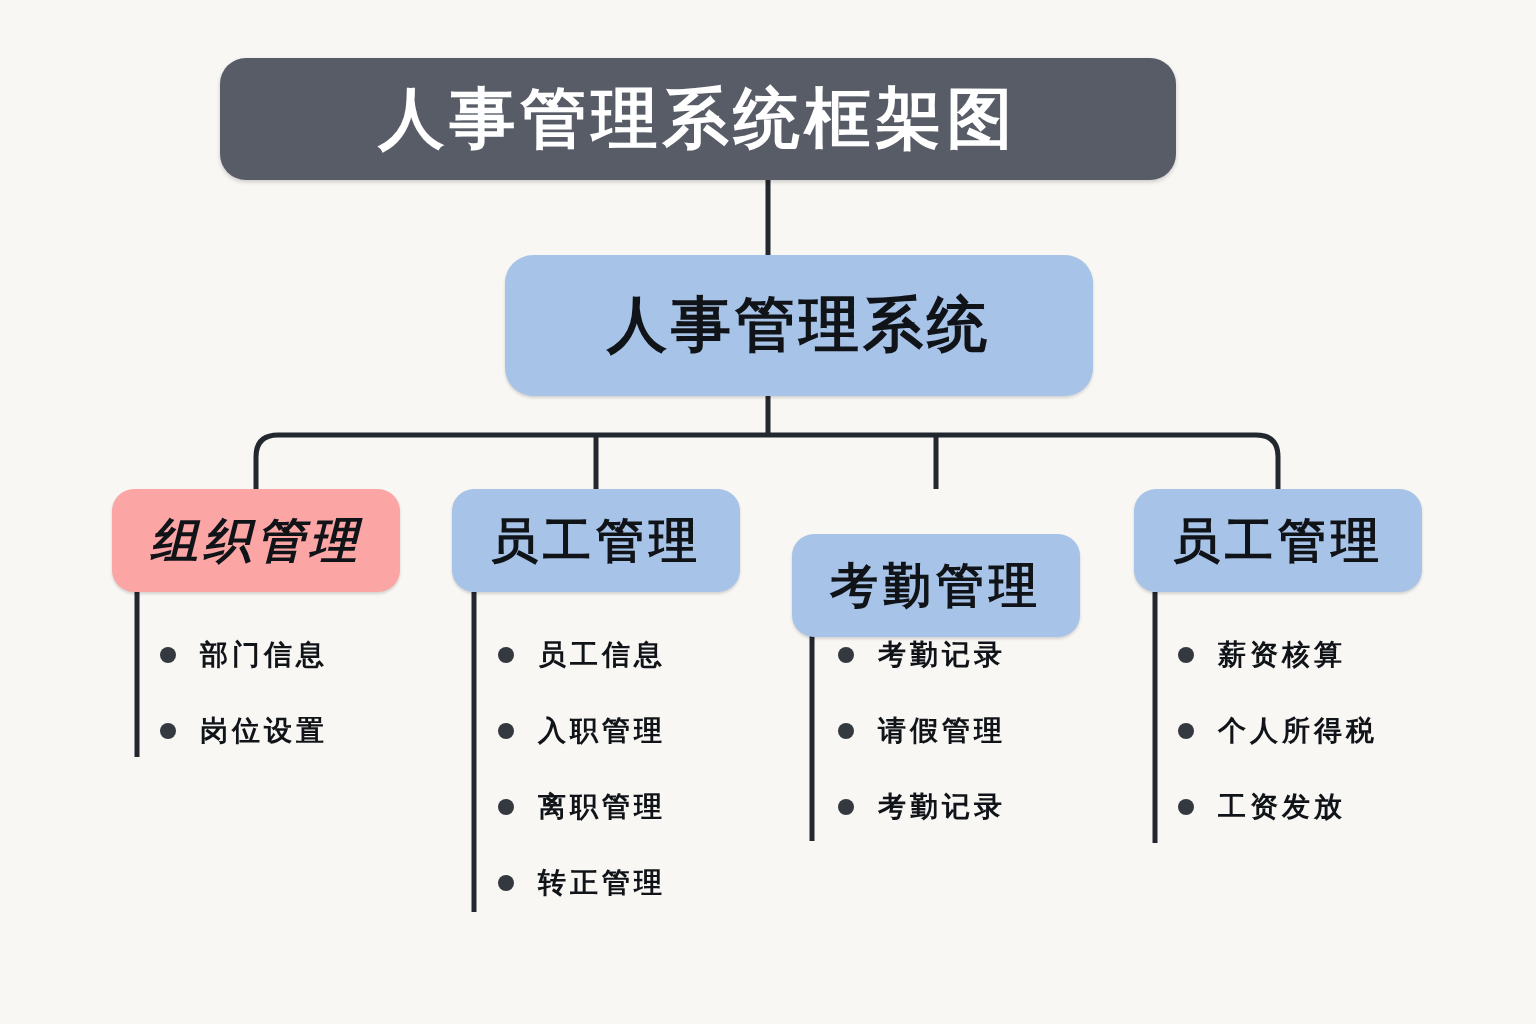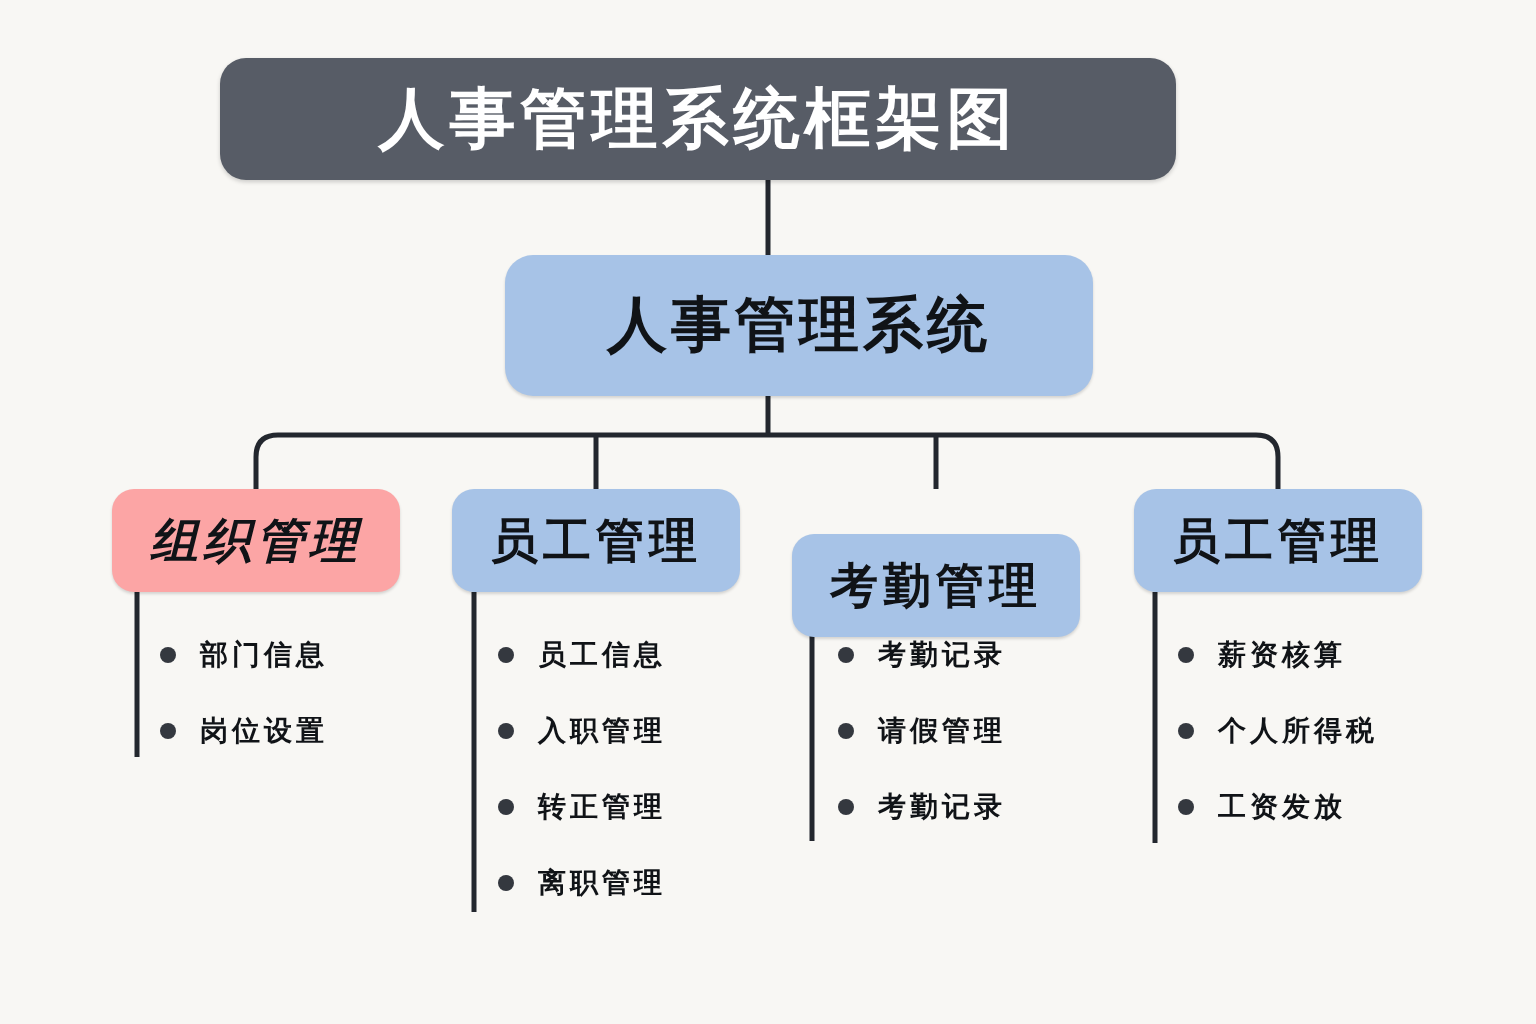--- a/index.html
+++ b/index.html
@@ -153,26 +153,26 @@
     <div class="list-item">
       <span class="dot" style="background: rgb(52, 56, 63);"></span>
       <span class="item-text" style="color: rgb(16, 19, 23);">员工信息</span>
     </div>
     <div class="list-item">
       <span class="dot" style="background: rgb(52, 56, 63);"></span>
       <span class="item-text" style="color: rgb(16, 19, 23);">入职管理</span>
     </div>
     <div class="list-item">
       <span class="dot" style="background: rgb(52, 56, 63);"></span>
+      <span class="item-text" style="color: rgb(16, 19, 23);">离职管理</span>
+    </div>
+    <div class="list-item">
+      <span class="dot" style="background: rgb(52, 56, 63);"></span>
       <span class="item-text" style="color: rgb(16, 19, 23);">转正管理</span>
     </div>
-    <div class="list-item">
-      <span class="dot" style="background: rgb(52, 56, 63);"></span>
-      <span class="item-text" style="color: rgb(16, 19, 23);">离职管理</span>
-    </div>
   </div>
 
   <div class="list l3">
     <div class="list-item">
       <span class="dot" style="background: rgb(52, 56, 63);"></span>
       <span class="item-text" style="color: rgb(16, 19, 23);">考勤记录</span>
     </div>
     <div class="list-item">
       <span class="dot" style="background: rgb(52, 56, 63);"></span>
       <span class="item-text" style="color: rgb(16, 19, 23);">请假管理</span>

